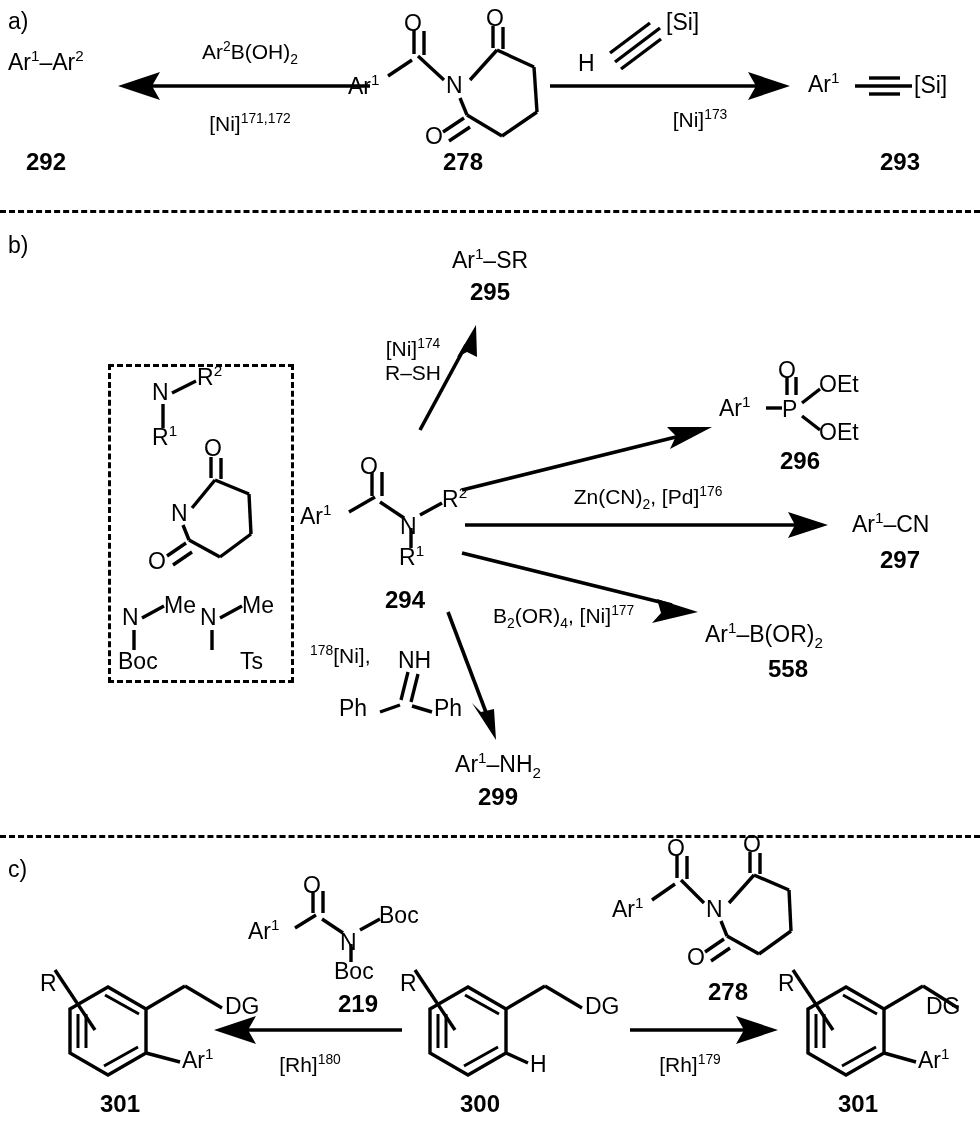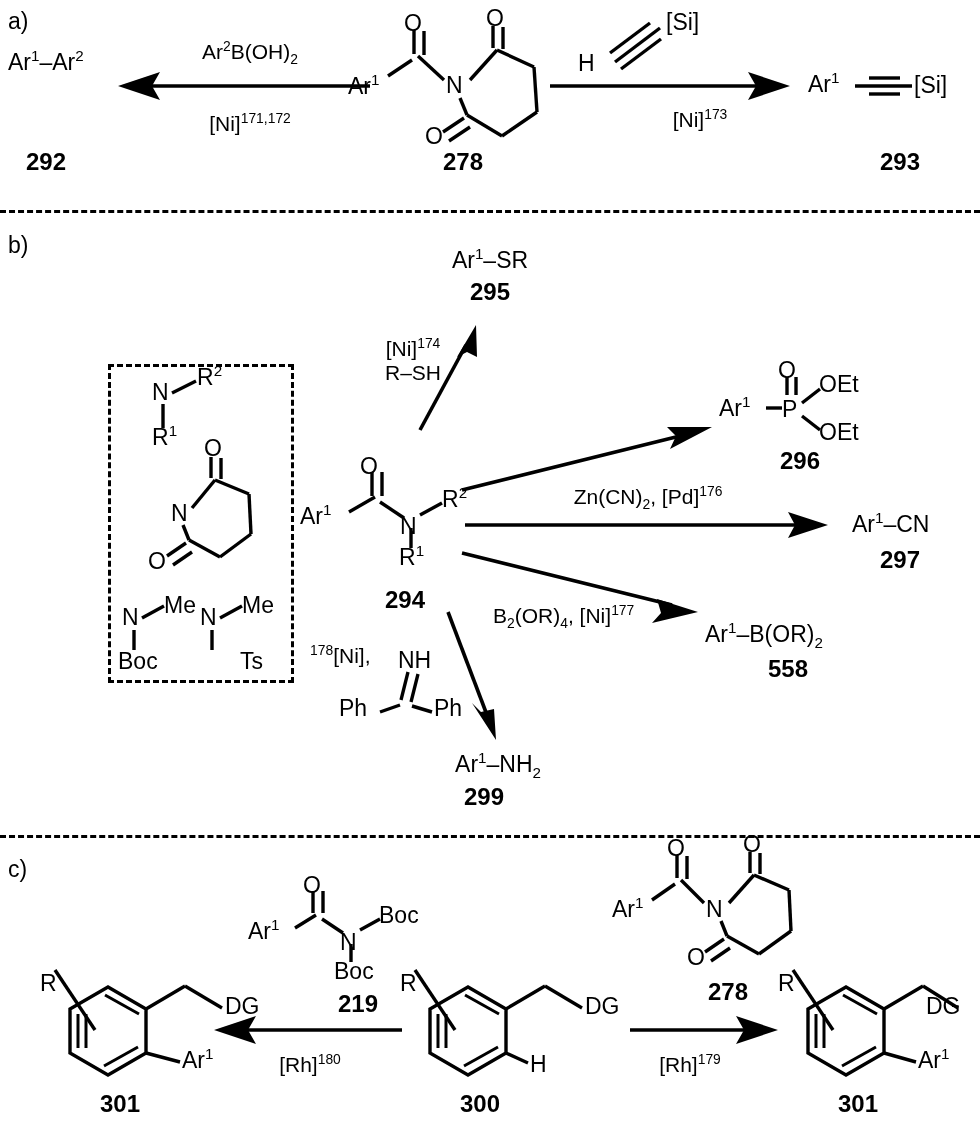--- a/index.html
+++ b/index.html
@@ -250,21 +250,21 @@
     <line class="bond" x1="411" y1="702" x2="418" y2="674"></line>
 
     <line class="bond" x1="400" y1="705" x2="380" y2="712"></line>
 
     <line class="bond" x1="412" y1="706" x2="432" y2="712"></line>
   </svg>
   <div class="abs atom" style="left:398px;top:647px;">NH</div>
   <div class="abs atom" style="left:339px;top:695px;">Ph</div>
   <div class="abs atom" style="left:434px;top:695px;">Ph</div>
   <div class="abs cmp ctr" style="left:498px;top:752px;">Ar<sup>1</sup>–NH<sub>2</sub></div>
-  <div class="abs num ctr" style="left:484px;top:783px;">299</div>
+  <div class="abs num ctr" style="left:498px;top:783px;">299</div>
 
   <div class="dash-sep" style="top:835px;"></div>
 
   <div class="abs panel-label" style="left:8px;top:856px;">c)</div>
 
   <svg width="980" height="1121">
 
     <polygon class="bond" points="108,987 70,1009 70,1053 108,1075 146,1053 146,1009" fill="none"></polygon>
 
     <line class="bond-thin" x1="78" y1="1014" x2="78" y2="1048"></line>

